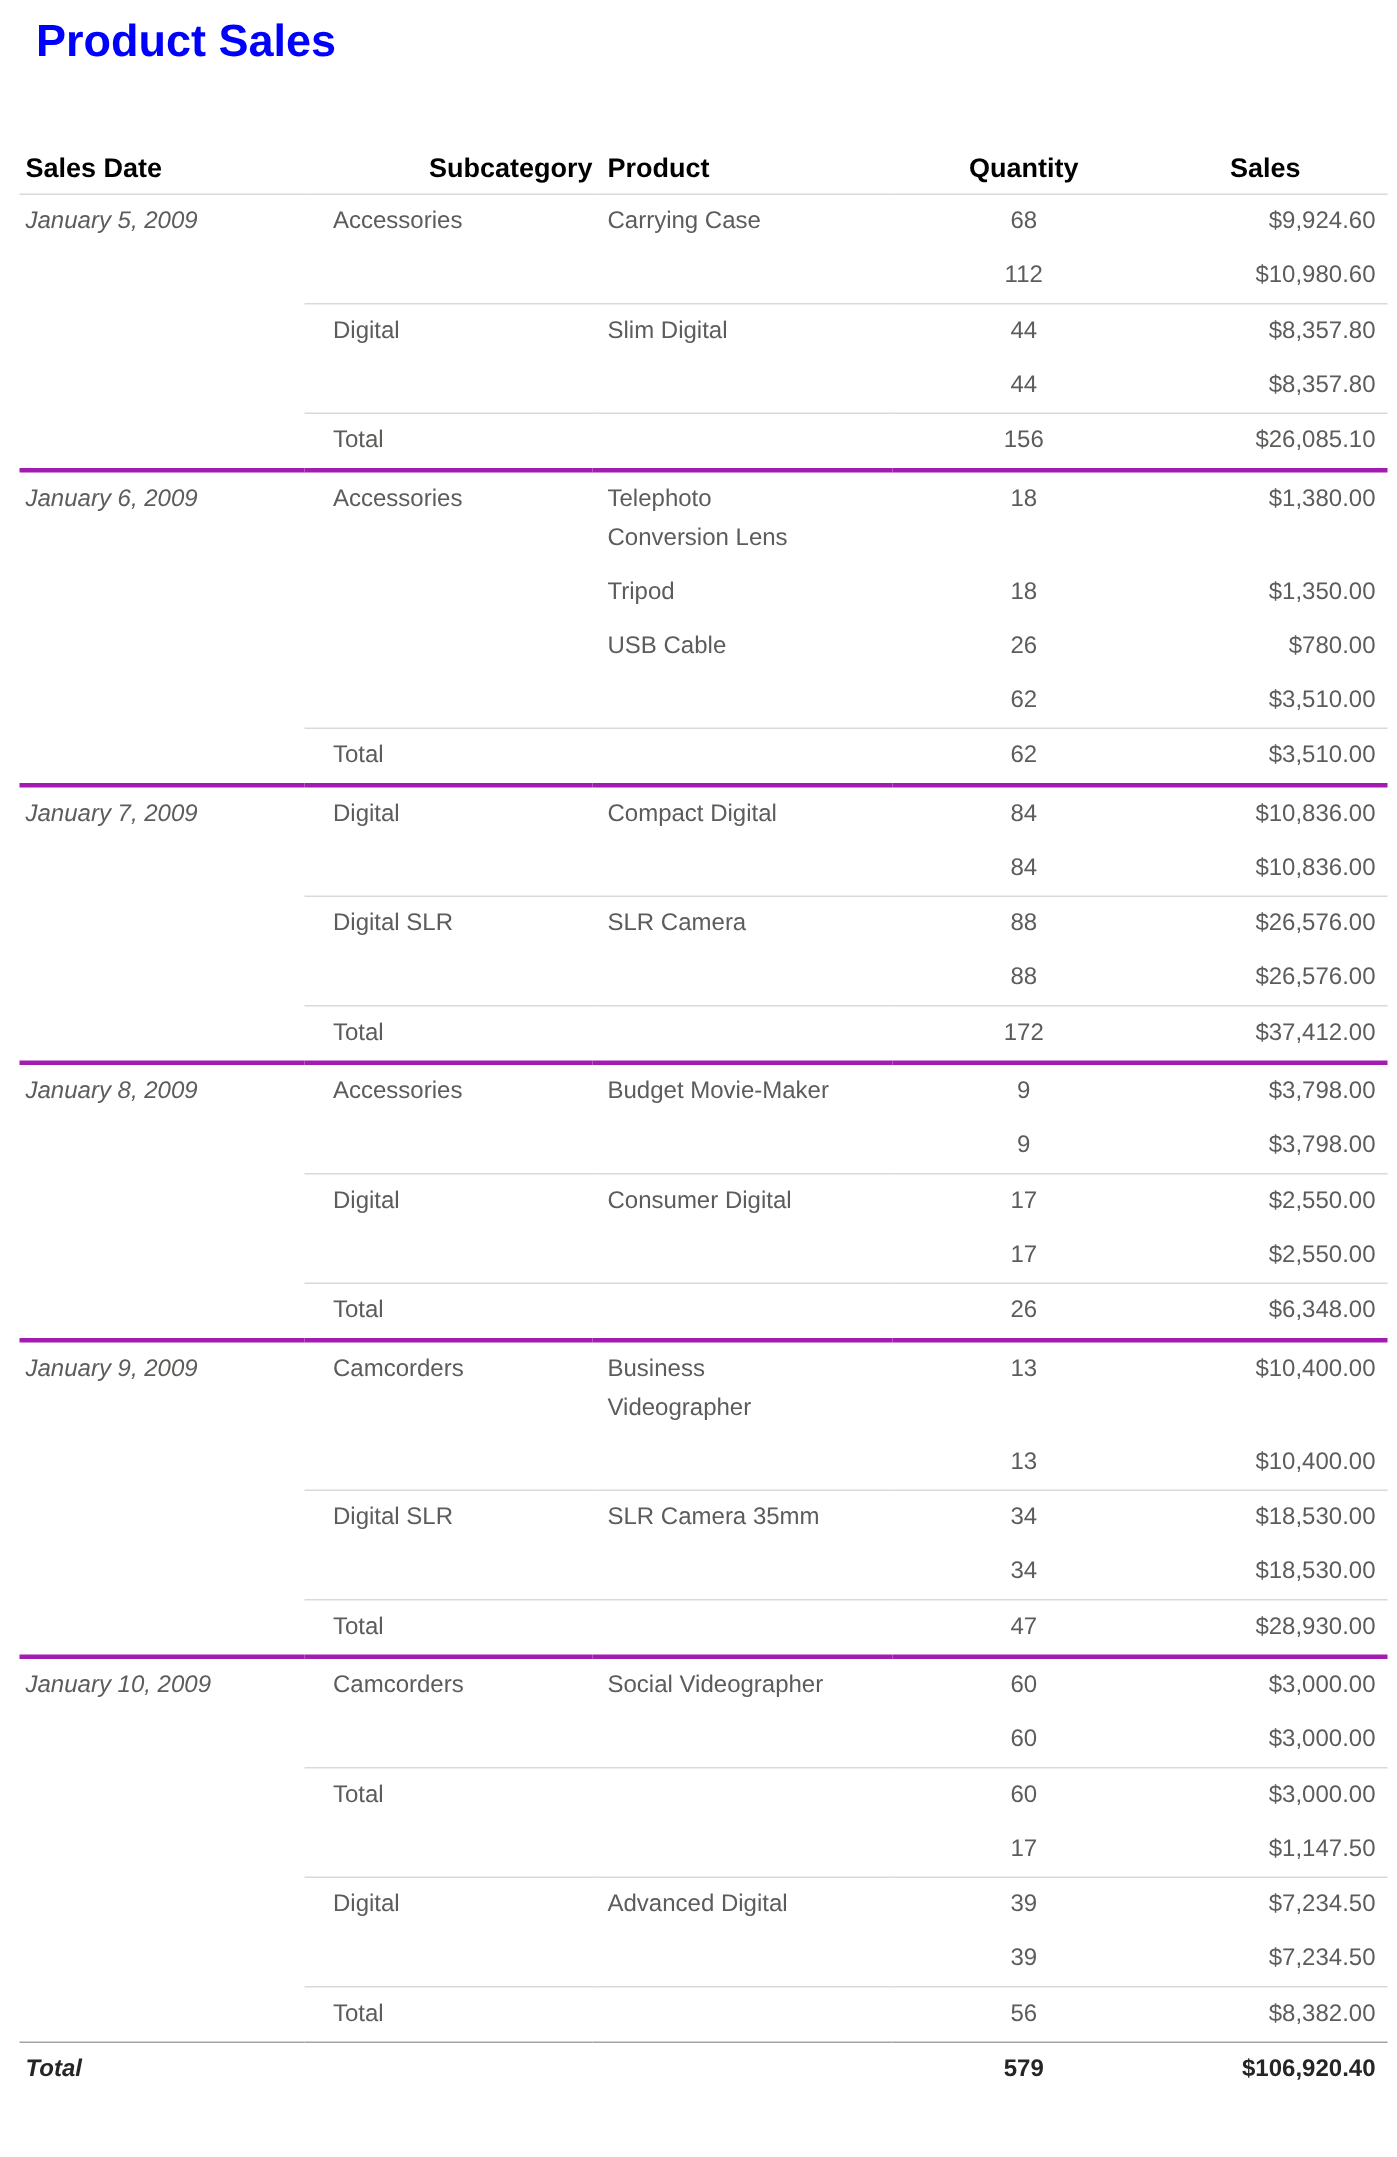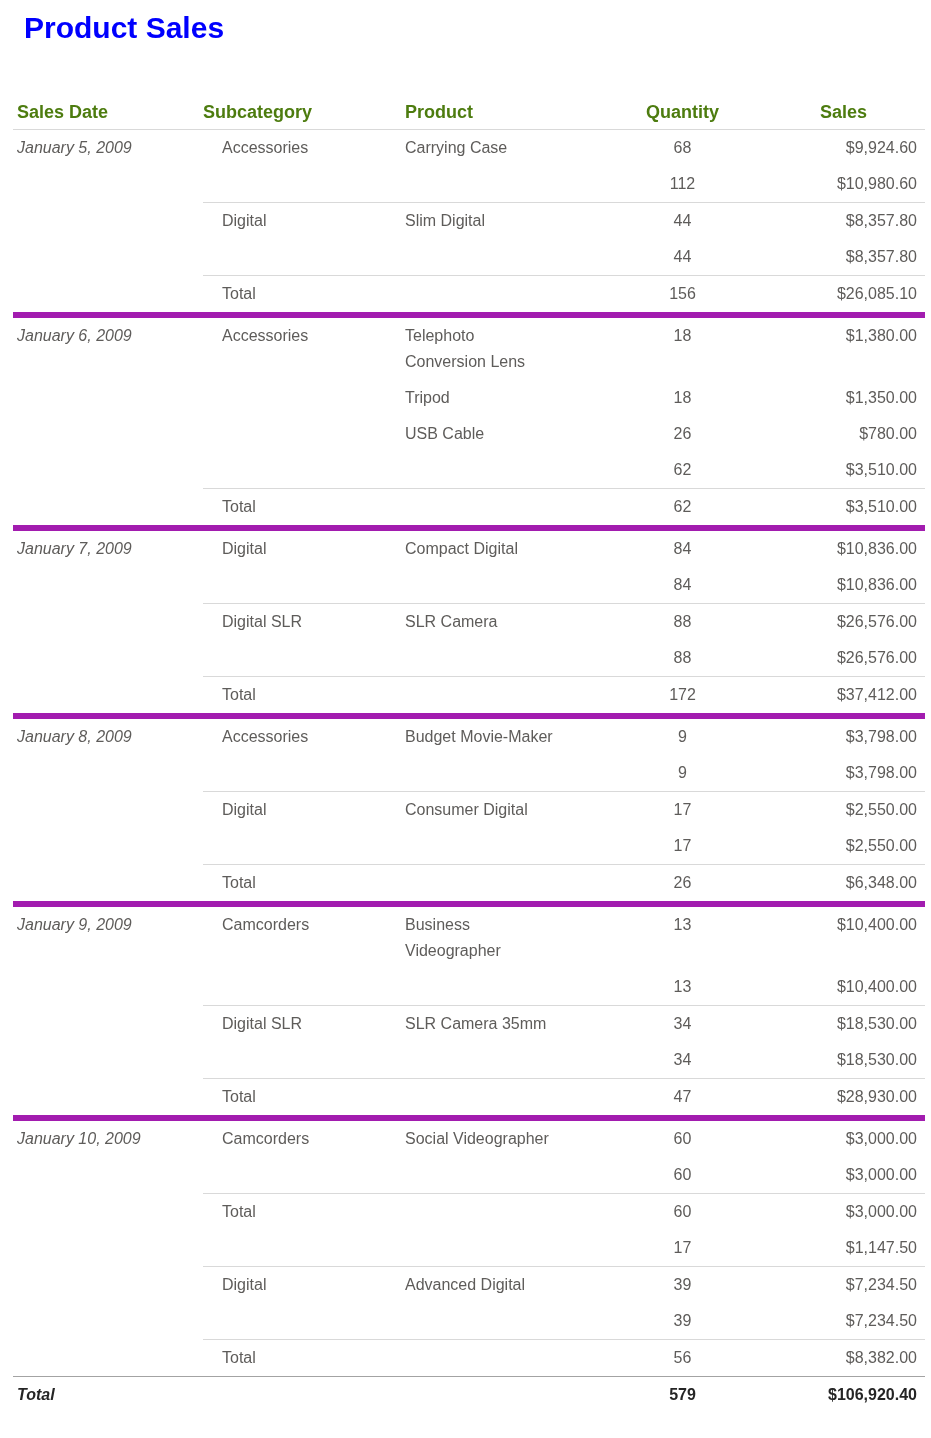--- a/index.html
+++ b/index.html
@@ -17,41 +17,41 @@
     border-collapse:collapse; table-layout:fixed;
     width:912px; margin:50px 0 0 13px;
   }
   col.w-date  { width:190px; }
   col.w-sub   { width:192px; }
   col.w-prod  { width:200px; }
   col.w-qty   { width:175px; }
   col.w-sales { width:155px; }
 
   th {
-    font-size:18px; font-weight:bold; color:#4d7c0f;
+    font-size:18px; font-weight:bold; color:#000000;
     padding:4px 0; line-height:25px; text-align:left;
     border-bottom:1px solid #d9d9d9; vertical-align:top;
   }
   th.c-date  { padding-left:4px; }
-  th.c-sub   { padding-left:0; }
+  th.c-sub   { padding-left:0;text-align:right; }
   th.c-prod  { padding-left:10px; }
   th.c-qty   { text-align:center; }
   th.c-sales { text-align:center; padding-right:8px; }
 
   td {
     font-size:16px; color:#5e5c5a; padding:5px 0;
     line-height:26px; vertical-align:top;
   }
   td.c-date  { padding-left:4px;font-style:italic; }
   td.c-sub   { padding-left:19px; }
   td.c-prod  { padding-left:10px; white-space:pre-line; }
   td.c-qty   { text-align:center; }
   td.c-sales { text-align:right; padding-right:8px; }
 
-  tr.new-date td { border-top:6px solid #a21caf; }
+  tr.new-date td { border-top:3px solid #a21caf; }
   tr.new-sub td:nth-child(n+2),
   tr.date-total td:nth-child(n+2) { border-top:1px solid #d9d9d9; }
 
   tr.grand td {
     border-top:1px solid #a3a3a3;
     font-weight:bold; color:#252525;
   }
 </style>
 </head>
 <body>

